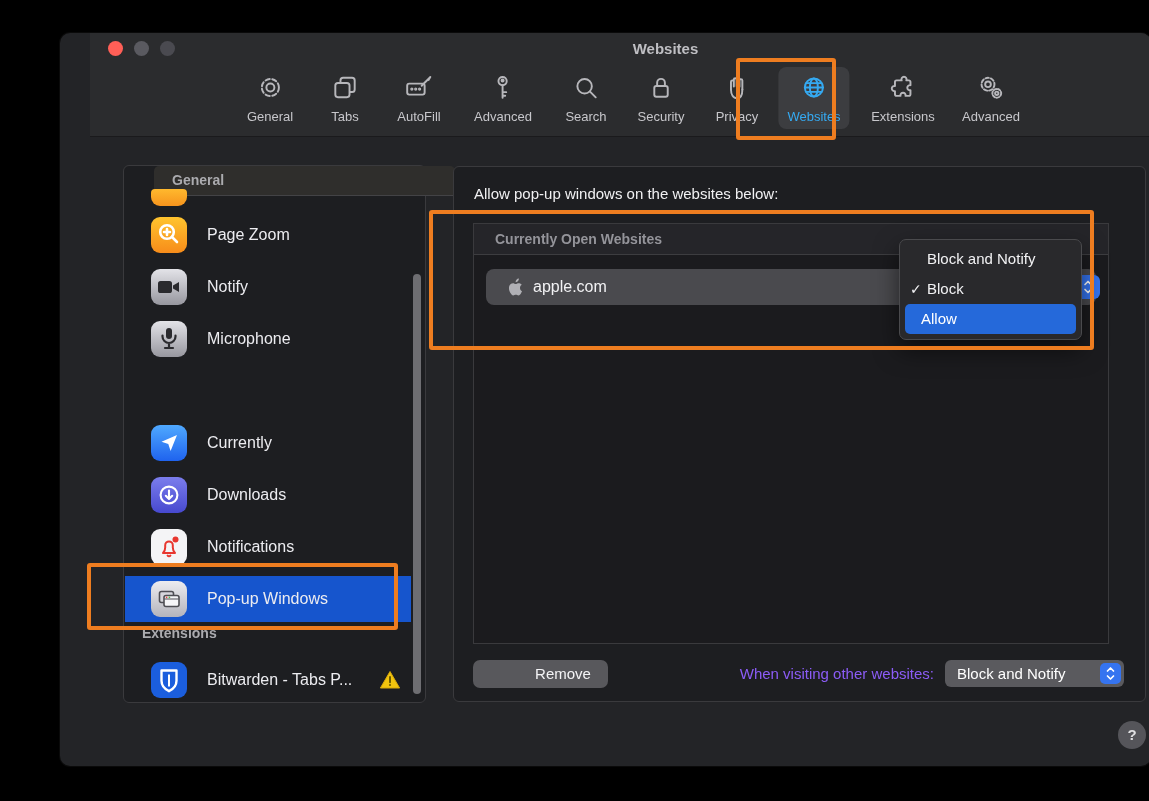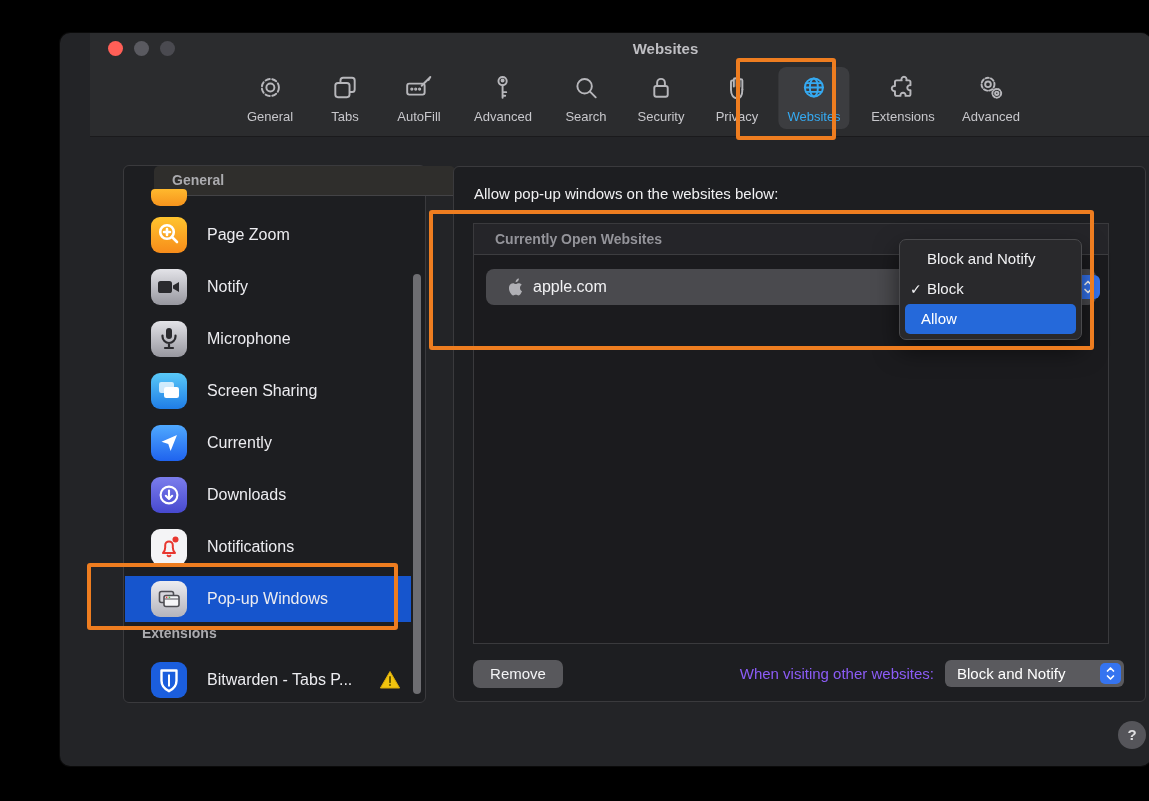--- a/index.html
+++ b/index.html
@@ -56,21 +56,21 @@
   #row-popup{position:absolute;left:602px;top:51px;width:24px;height:24px;border-radius:6px;background:#3574f0;
     display:flex;align-items:center;justify-content:center;}
   
   #menu{left:809px;top:206px;width:183px;height:101px;background:#29292c;border:1px solid #4a4a4d;border-radius:7px;
     box-shadow:0 10px 24px rgba(0,0,0,.55);z-index:40;padding:4px 5px;box-sizing:border-box;}
   .menu-item{position:relative;height:30px;line-height:30px;padding-left:22px;font-size:15px;color:#f2f2f4;border-radius:5px;}
   .menu-item .chk{position:absolute;left:5px;top:0;font-size:14px;}
   .menu-item.hl{background:#2569da;color:#fff;padding-left:16px;}
   
   #remove-btn{position:absolute;left:19px;top:493px;width:90px;height:28px;background:#58585c;border-radius:7px;
-    color:#f4f4f6;font-size:15px;text-align:center;line-height:28px;}
+    color:#f4f4f6;font-size:15px;text-align:center;line-height:28px;padding-left:45px;}
   #when-label{position:absolute;right:211px;top:498px;font-size:15px;color:#8b5cf6;white-space:nowrap;}
   #policy-popup{position:absolute;left:491px;top:493px;width:179px;height:27px;background:#5a5a5e;border-radius:6px;
     color:#fff;font-size:15px;line-height:27px;padding-left:12px;box-sizing:border-box;}
   #policy-cap{position:absolute;right:3px;top:3px;width:21px;height:21px;border-radius:5px;background:#3574f0;
     display:flex;align-items:center;justify-content:center;}
   
   #help-btn{left:1028px;top:688px;width:28px;height:28px;border-radius:50%;background:#55555a;
     color:#e0e0e2;font-size:15px;font-weight:bold;text-align:center;line-height:28px;}
   
   .anno{position:absolute;border:4px solid #ee7d20;border-radius:3px;z-index:50;pointer-events:none;}
@@ -196,29 +196,20 @@
     <div class="side-row" style="top:150px">
       <span class="app-ic" style="background:linear-gradient(#e3e3e8,#97979f)">
         <svg viewBox="0 0 36 36" fill="none" stroke="#2a2a2e" stroke-width="2.2" stroke-linecap="round">
             <rect x="15" y="7" width="6" height="11" rx="3" fill="#2a2a2e" stroke="none"></rect>
             <path d="M11.5 14.5v1a6.5 6.5 0 0 0 13 0v-1M18 22.5V27M14 27h8"></path>
           </svg>
       </span>
       <span>Microphone</span>
     </div>
 
-    <div class="side-row" style="top:202px">
-      <span class="app-ic" style="background:linear-gradient(#59c9f8,#1f7de6)">
-        <svg viewBox="0 0 36 36">
-            <rect x="8" y="9" width="15" height="11" rx="2.2" fill="#ffffff" opacity=".75"></rect>
-            <rect x="13" y="14" width="15" height="11" rx="2.2" fill="#ffffff"></rect>
-          </svg>
-      </span>
-      <span>Screen Sharing</span>
-    </div>
 
     <div class="side-row" style="top:254px">
       <span class="app-ic" style="background:linear-gradient(#4fa9ff,#1f63ee)">
         <svg viewBox="0 0 36 36">
             <path d="M26 10 10.5 16.8l6.8 2.3 2.3 6.9z" fill="#fff"></path>
           </svg>
       </span>
       <span>Currently</span>
     </div>
 

